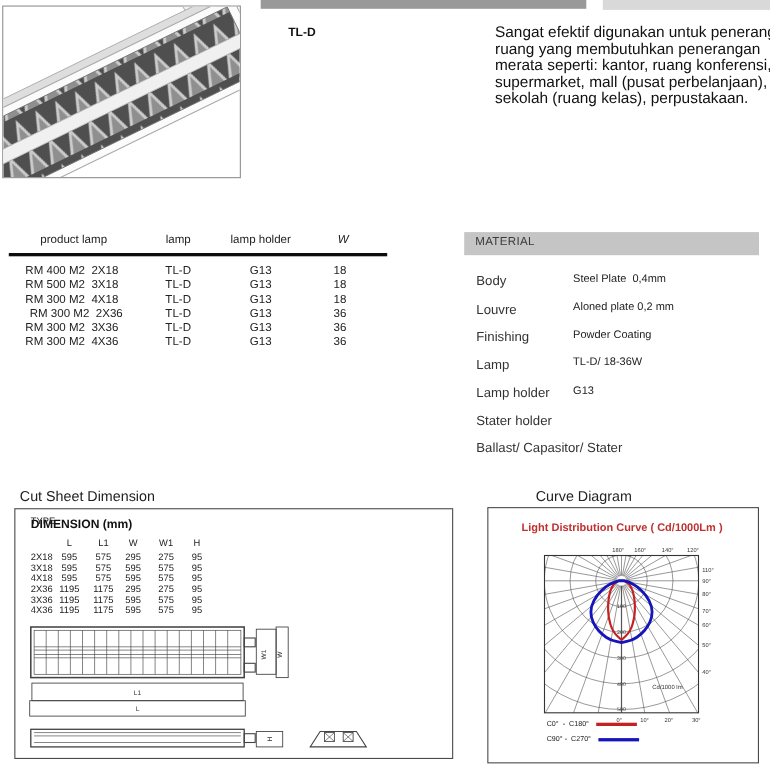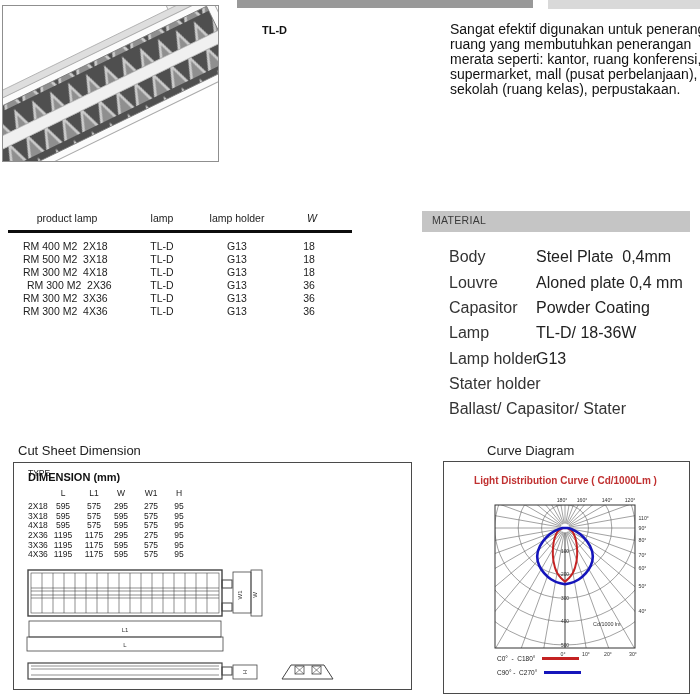--- a/index.html
+++ b/index.html
@@ -22,22 +22,22 @@
 
   
   .pt-head{top:212px;font-size:10.5px;color:#222;}
   .pt-rule{left:8px;top:230px;width:344px;height:2.5px;background:#0d0d0d;}
   .pt-cell{position:absolute;font-size:10.5px;color:#222;white-space:pre;}
   .ctr{text-align:center;}
 
   
   .mat-bar{left:422px;top:211px;width:268px;height:21px;background:#c5c5c5;}
   .mat-title{left:432px;top:214px;font-size:10.5px;color:#3a3a3a;letter-spacing:.3px;}
-  .mat-label{left:432px;font-size:16px;color:#333;padding-left:17px;}
-  .mat-value{left:536px;font-size:16px;color:#222;white-space:pre;}
+  .mat-label{left:416px;font-size:12px;color:#333;padding-left:17px;}
+  .mat-value{left:521px;font-size:10px;color:#222;white-space:pre;}
 
   
   .sec-title{font-size:13px;color:#222;}
 
   
   .cut-box{left:13px;top:462px;width:397px;height:226px;border:1.5px solid #4a4a4a;background:#fff;}
   .dim-title{left:28px;top:471px;font-size:11px;font-weight:bold;color:#111;}
   .dim-cell{position:absolute;font-size:8.5px;color:#222;}
   .dc0{left:28px;width:30px;}
   .dc1{left:49px;width:28px;text-align:center;}
@@ -125,22 +125,22 @@
   <span class="pt-cell ctr" style="left:293px;top:305px;width:32px">36</span>
 </div>
 
 <div>
   <div class="abs mat-bar"></div>
   <span class="abs mat-title">MATERIAL</span>
 
   <span class="abs mat-label" style="top:248px">Body</span>
   <span class="abs mat-value" style="top:248px">Steel Plate  0,4mm</span>
   <span class="abs mat-label" style="top:274px">Louvre</span>
-  <span class="abs mat-value" style="top:274px">Aloned plate 0,4 mm</span>
-  <span class="abs mat-label" style="top:299px">Capasitor</span>
+  <span class="abs mat-value" style="top:274px">Aloned plate 0,2 mm</span>
+  <span class="abs mat-label" style="top:299px">Finishing</span>
   <span class="abs mat-value" style="top:299px">Powder Coating</span>
   <span class="abs mat-label" style="top:324px">Lamp</span>
   <span class="abs mat-value" style="top:324px">TL-D/ 18-36W</span>
   <span class="abs mat-label" style="top:350px">Lamp holder</span>
   <span class="abs mat-value" style="top:350px">G13</span>
   <span class="abs mat-label" style="top:375px">Stater holder</span>
   <span class="abs mat-label" style="top:400px">Ballast/ Capasitor/ Stater</span>
 </div>
 
 <div class="abs sec-title" style="left:18px;top:443px">Cut Sheet Dimension</div>

